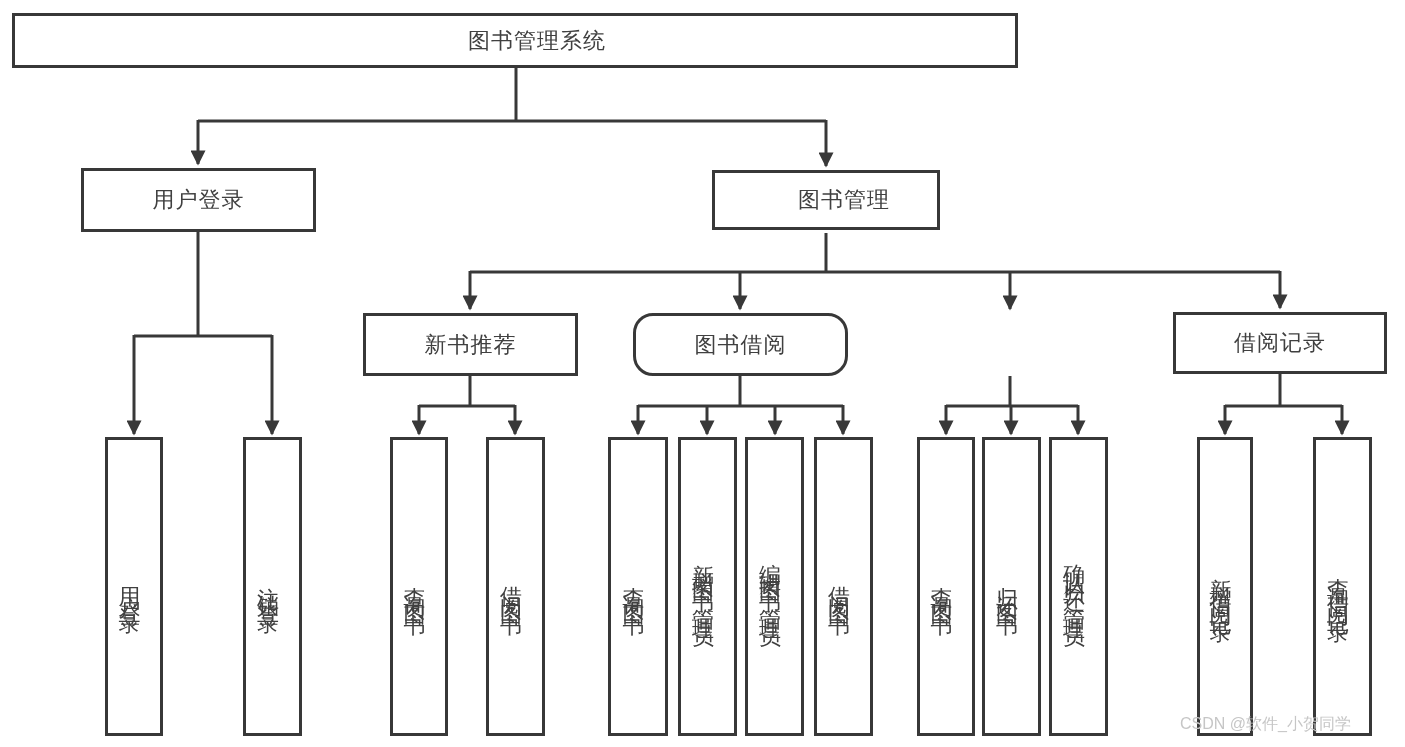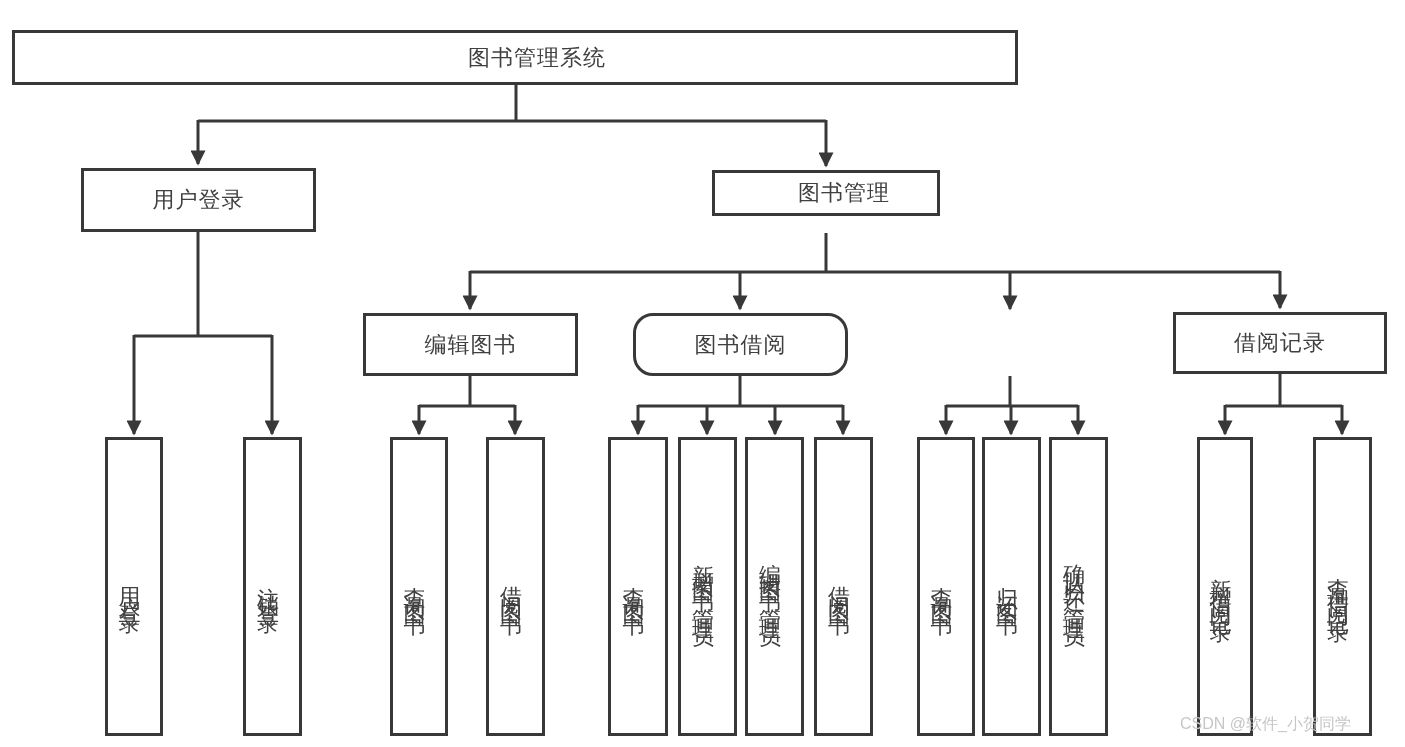--- a/index.html
+++ b/index.html
@@ -106,26 +106,26 @@
     <path class="ln" d="M1010,376 V406 M946,406 H1078"></path>
     <path class="ln" d="M946,405 V434" marker-end="url(#arrow)"></path>
     <path class="ln" d="M1011,405 V434" marker-end="url(#arrow)"></path>
     <path class="ln" d="M1078,405 V434" marker-end="url(#arrow)"></path>
 
     <path class="ln" d="M1280,374 V406 M1225,406 H1342"></path>
     <path class="ln" d="M1225,405 V434" marker-end="url(#arrow)"></path>
     <path class="ln" d="M1342,405 V434" marker-end="url(#arrow)"></path>
   </svg>
 
-  <div class="node" style="left:12px; top:30px; width:1006px; height:55px;padding-left:44px;">图书管理系统</div>
+  <div class="node" style="left:12px; top:13px; width:1006px; height:55px;padding-left:44px;">图书管理系统</div>
 
   <div class="node" style="left:81px; top:168px; width:235px; height:64px;">用户登录</div>
-  <div class="node" style="left:712px; top:170px; width:228px; height:46px;padding-left:36px;">图书管理</div>
+  <div class="node" style="left:712px; top:170px; width:228px; height:60px;padding-left:36px;">图书管理</div>
 
-  <div class="node" style="left:363px; top:313px; width:215px; height:63px;">编辑图书</div>
+  <div class="node" style="left:363px; top:313px; width:215px; height:63px;">新书推荐</div>
   <div class="node" style="left:633px; top:313px; width:215px; height:63px;border-radius:20px;">图书借阅</div>
   <div class="node" style="left:1173px; top:312px; width:214px; height:62px;">借阅记录</div>
 
   <div class="leaf" style="left:105px; width:58px;">
     <span class="vtext">用户登录</span>
   </div>
   <div class="leaf" style="left:243px; width:59px;">
     <span class="vtext">注销登录</span>
   </div>
 

